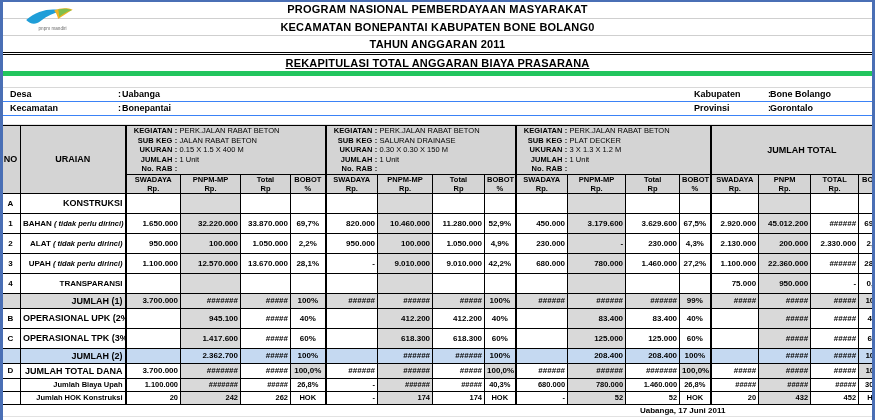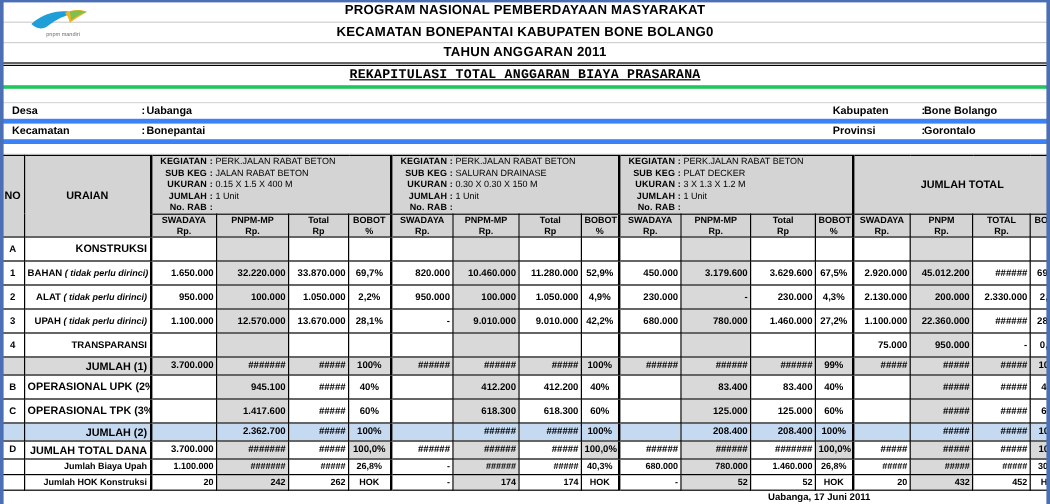--- a/index.html
+++ b/index.html
@@ -20,31 +20,31 @@
 
   
   .titlewrap{position:relative;z-index:2;}
   .titlerow{
     height:16px;line-height:16px;text-align:center;
     font-size:11px;font-weight:bold;letter-spacing:.2px;
     border-bottom:1px solid #cfcfcf;
   }
   .titlerow.r1{height:18px;line-height:18px;}
   .titlerow.r4{border-bottom:3px double #000;}
-  .titlerow.r5{height:16px;line-height:16px;border-bottom:3px solid #22c55e;font-family:Liberation Mono, monospace;}
+  .titlerow.r5{height:16px;line-height:16px;border-bottom:5px solid #22c55e;}
   .titlerow.r5 span{text-decoration:underline;}
   .spacer-row{height:11px;border-bottom:1px solid #d8d8d8;}
 
   
   .logo{
     position:absolute;left:22px;top:4px;width:62px;height:30px;z-index:3;
   }
 
   
-  .idrow{height:13px;line-height:13px;font-size:9px;font-weight:bold;position:relative;border-bottom:4px solid #3b82f6;}
+  .idrow{height:13px;line-height:13px;font-size:9px;font-weight:bold;position:relative;border-bottom:1px solid #3b82f6;}
   .idrow .l1{position:absolute;left:10px;}
   .idrow .l2{position:absolute;left:118px;}
   .idrow .l3{position:absolute;left:122px;text-align:right;}
   .idrow .r1{position:absolute;left:694px;}
   .idrow .r2{position:absolute;left:768px;}
   .idrow .r3{position:absolute;left:770px;}
   .idgap{height:8px;border-bottom:1px solid #e2e2e2;}
 
   
   table.main{

